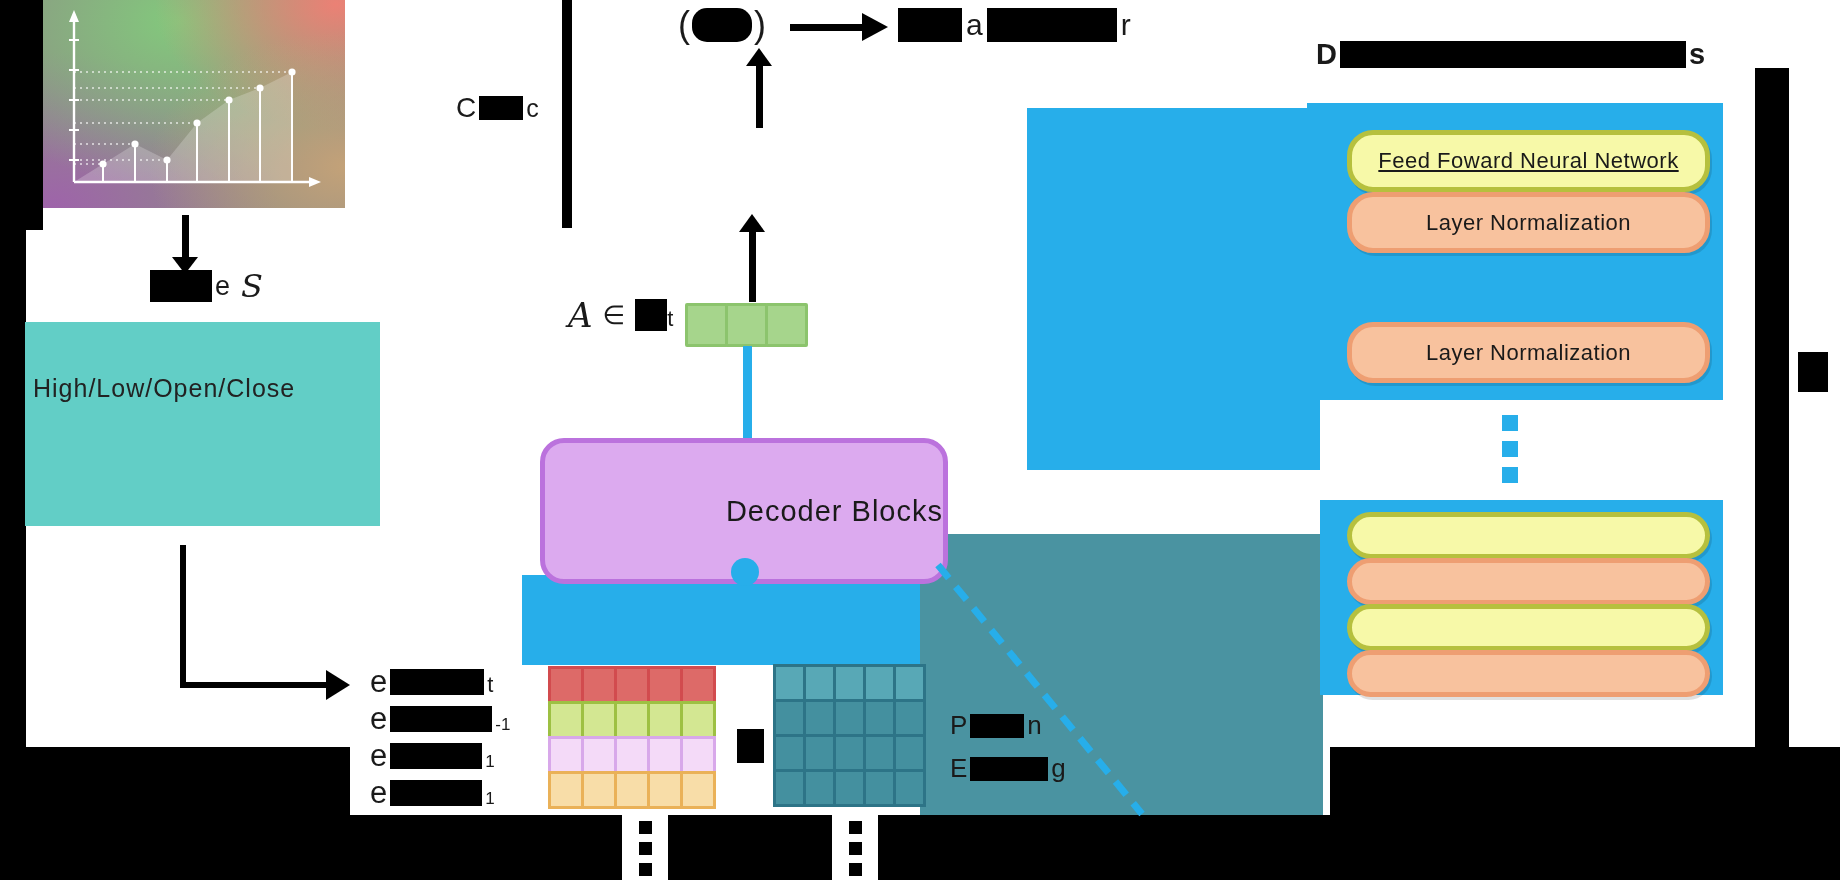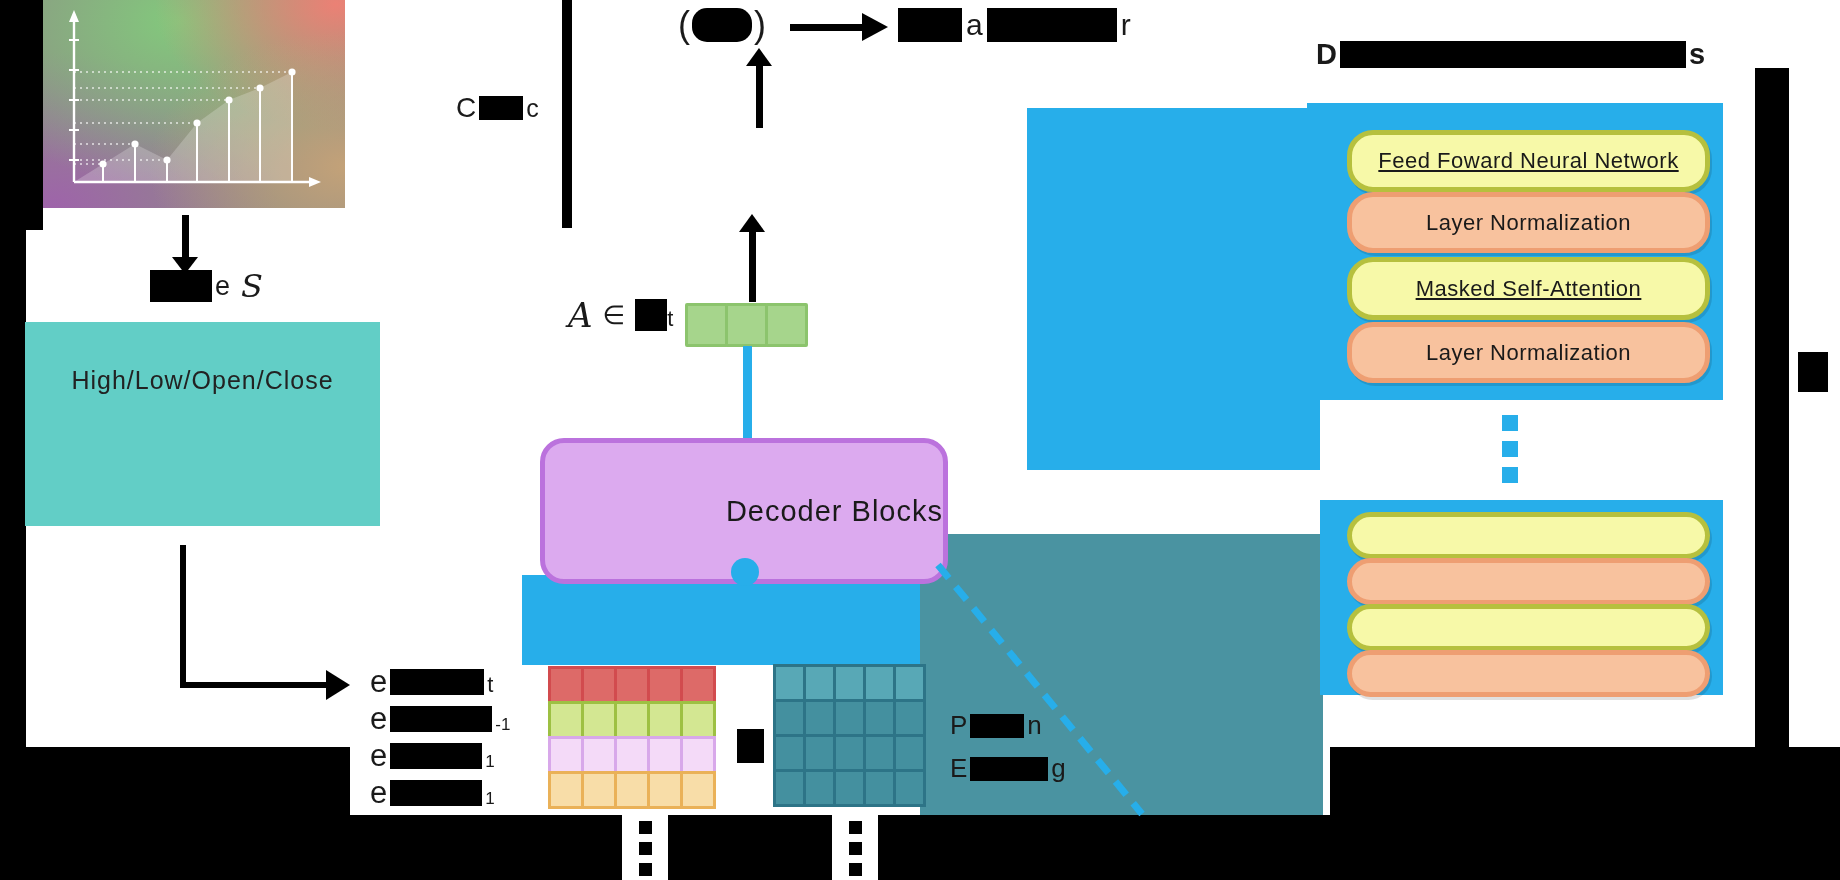--- a/index.html
+++ b/index.html
@@ -4,21 +4,21 @@
 <style>
   html,body{margin:0;padding:0;background:#fff;}
   .stage{position:relative;width:1840px;height:880px;background:#ffffff;overflow:hidden;
          font-family:"Liberation Sans", sans-serif;color:#1a1a1a;}
   .abs{position:absolute;}
   .bar{background:#000;display:inline-block;}
   .blk{position:absolute;background:#000;}
   .flex{display:flex;align-items:center;}
   
   .teal-box{position:absolute;left:25px;top:322px;width:355px;height:204px;background:#62cec6;}
-  .teal-box p{position:absolute;width:100%;text-align:center;margin:0;font-size:25px;letter-spacing:1px;color:#222;}
+  .teal-box p{position:absolute;width:100%;margin:8px;font-size:25px;letter-spacing:1px;color:#222;}
   .hidden-box{position:absolute;left:612px;top:131px;width:286px;height:84px;background:#f8b6b8;
       border:5px solid #f09aa0;border-radius:26px;box-shadow:3px 3px 0 rgba(240,154,160,.35);
       display:flex;align-items:center;justify-content:center;font-size:28px;letter-spacing:1px;}
   .decoder-box{position:absolute;left:540px;top:438px;width:398px;height:136px;background:#dcaaef;
       border:5px solid #bb72dd;border-radius:24px;display:flex;align-items:center;justify-content:flex-end;
       font-size:29px;letter-spacing:1px;z-index:4;}
   .blue{background:#27aeea;}
   .panel-pill{position:absolute;left:40px;width:353px;border-radius:26px;display:flex;align-items:center;
       justify-content:center;font-size:22px;letter-spacing:.5px;box-shadow:2px 3px 0 rgba(0,0,0,.12);}
   .pill-yellow{background:#f7f9a8;border:5px solid #b6c03e;text-decoration:underline;}
@@ -301,23 +301,20 @@
   </div>
 
   <div class="abs blue" style="left:1027px;top:108px;width:293px;height:362px;"></div>
   <div class="abs blue" style="left:1307px;top:103px;width:416px;height:297px;">
     <div class="panel-pill pill-yellow" style="top:27px;height:52px;">
       <span>Feed Foward Neural Network</span>
     </div>
     <div class="panel-pill pill-peach" style="top:89px;height:51px;">
       <span>Layer Normalization</span>
     </div>
-    <div class="panel-pill pill-yellow" style="top:154px;height:53px;">
-      <span>Masked Self-Attention</span>
-    </div>
     <div class="panel-pill pill-peach" style="top:219px;height:51px;">
       <span>Layer Normalization</span>
     </div>
   </div>
 
   <div class="bluedot" style="left:1502px;top:415px;"></div>
   <div class="bluedot" style="left:1502px;top:441px;"></div>
   <div class="bluedot" style="left:1502px;top:467px;"></div>
 
   <div class="abs blue" style="left:1320px;top:500px;width:403px;height:195px;">

